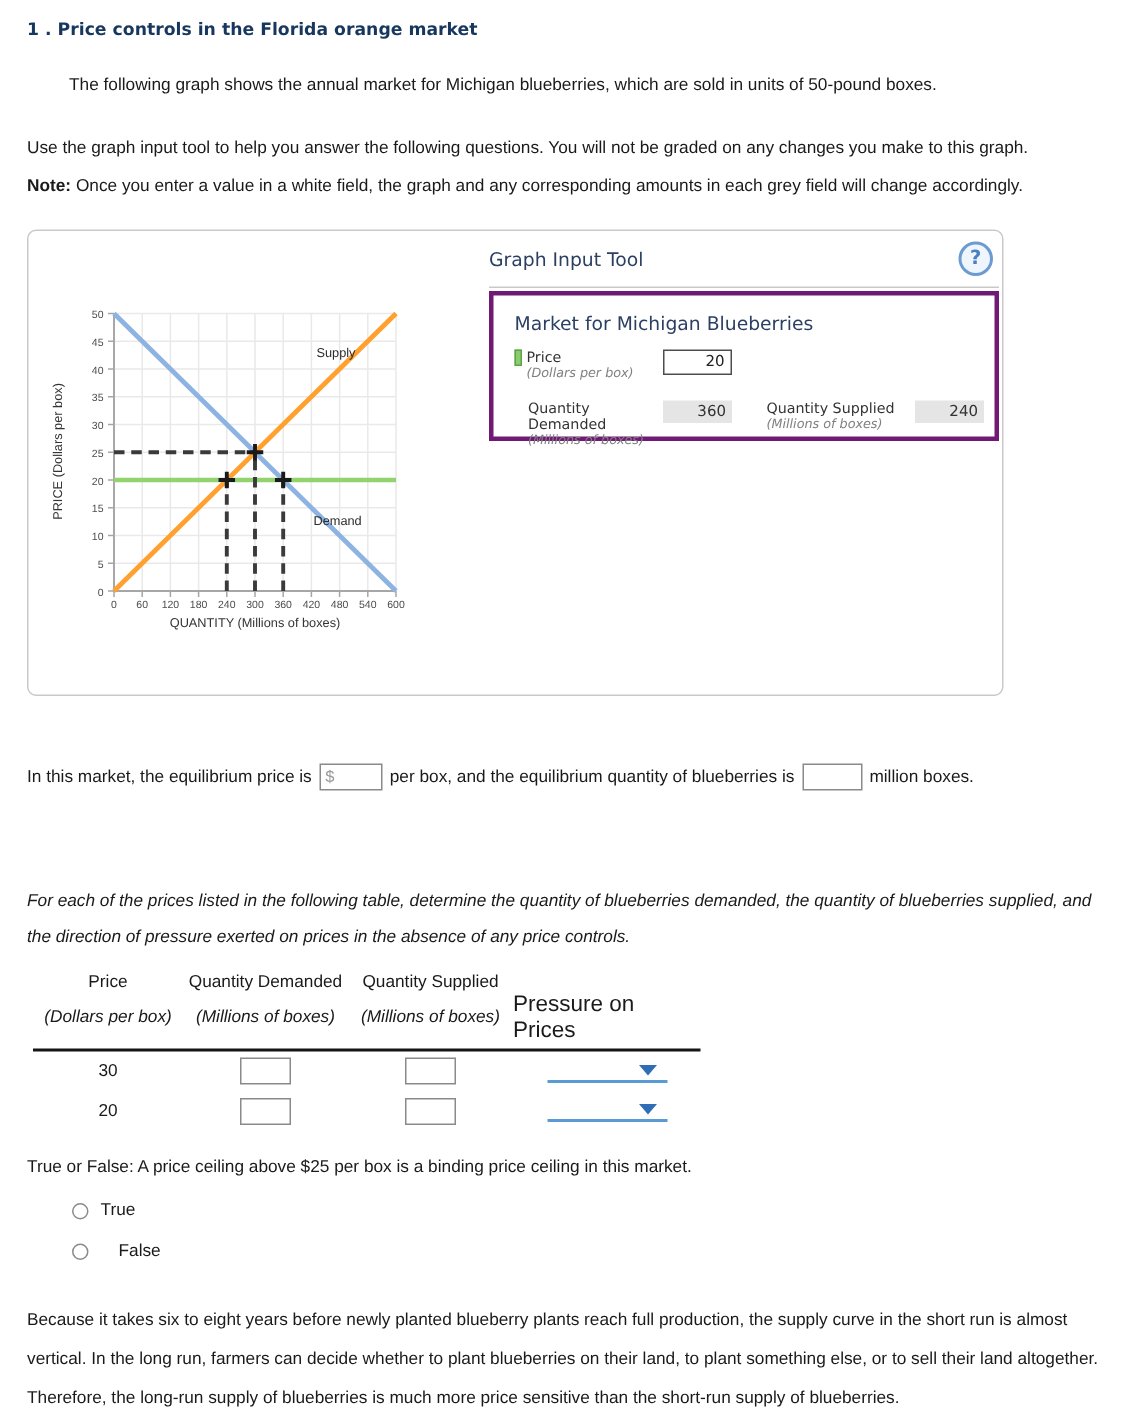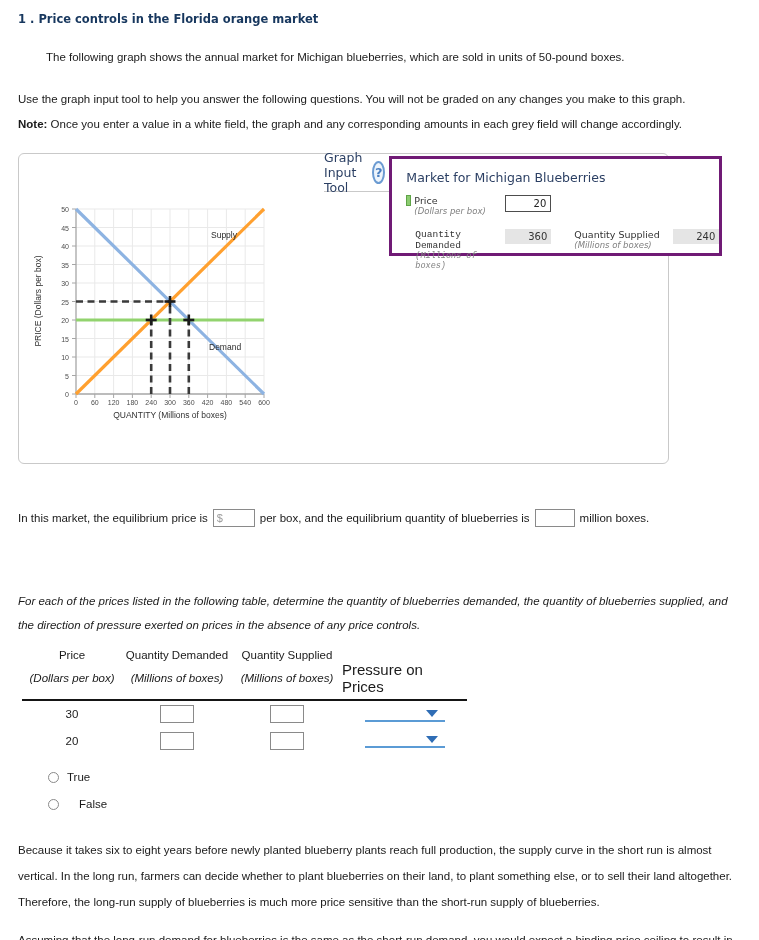--- a/index.html
+++ b/index.html
@@ -23,21 +23,21 @@
   .p-note b { font-weight: bold; }
 
   
   .panel {
     margin-top: 23px;
     width: 651px; height: 311px;
     border: 1px solid #c9c9c9; border-radius: 6px;
     display: flex; background: #fff;
   }
   .graph-side { width: 307px; padding-top: 43px; }
-  .tool-side { flex: 1; padding: 0 2px 0 0; display: flex; flex-direction: row; }
+  .tool-side { flex: 1; padding: 0 2px 0 0; display: flex; flex-direction: column; }
   .tool-header {
     height: 38px; display: flex; align-items: center; justify-content: space-between;
     border-bottom: 1px solid #c9c9c9; padding: 0 4px 0 0;
   }
   .tool-header-label {
     font-family: "DejaVu Sans", sans-serif;
     font-size: 12.5px; color: #2b3f63;
   }
   .help-icon {
     width: 23px; height: 23px; border-radius: 50%;
@@ -280,21 +280,21 @@
             <div>
               <div class="tool-label">Price</div>
               <div class="tool-sub">(Dollars per box)</div>
             </div>
           </div>
           <input class="price-input" type="text" value="20" style="">
           <div></div>
             <div></div>
             <div></div>
           <div class="row-gap"></div>
-          <div style="padding-left:9px;font-family:Liberation Mono, monospace;">
+          <div style="padding-left:9px;">
             <div class="tool-label">Quantity</div>
             <div class="tool-label">Demanded</div>
             <div class="tool-sub">(Millions of boxes)</div>
           </div>
           <div class="grey-field">360</div>
           <div></div>
           <div>
             <div class="tool-label">Quantity Supplied</div>
             <div class="tool-sub">(Millions of boxes)</div>
           </div>
@@ -336,20 +336,21 @@
     </tr>
     <tr class="body-row">
       <td>20</td>
       <td><input class="cell-input" type="text" style=""></td>
       <td><input class="cell-input" type="text" style=""></td>
       <td><span class="dropdown dd-w80"><span class="dd-arrow"></span></span></td>
     </tr>
   </tbody>
     </table>
 
+  <p class="tf-q">True or False: A price ceiling above $25 per box is a binding price ceiling in this market.</p>
   <div class="tf-opt first">
     <span class="radio"></span>
     <span class="tf-label">True</span>
   </div>
   <div class="tf-opt second">
     <span class="radio"></span>
     <span class="tf-label">False</span>
   </div>
 
   <p class="closing-para">Because it takes six to eight years before newly planted blueberry plants reach full production, the supply curve in the short run is almost vertical. In the long run, farmers can decide whether to plant blueberries on their land, to plant something else, or to sell their land altogether. Therefore, the long-run supply of blueberries is much more price sensitive than the short-run supply of blueberries.</p>

